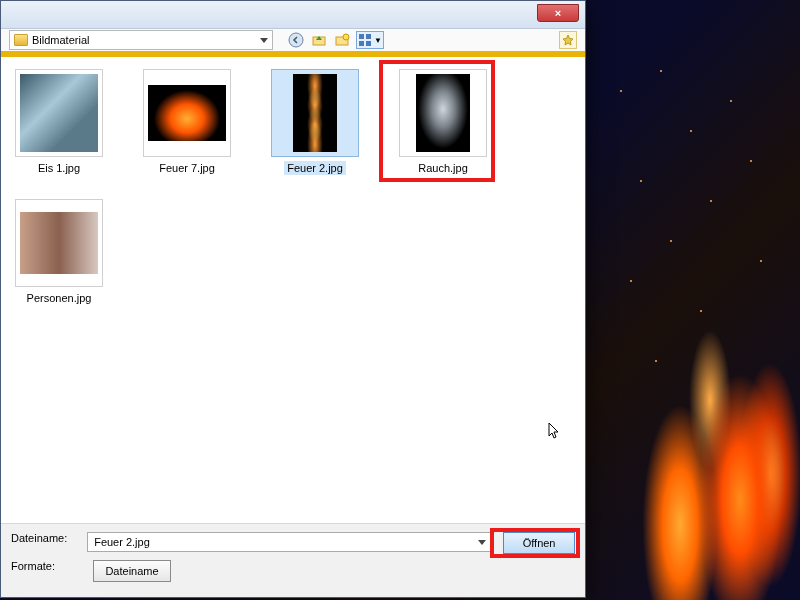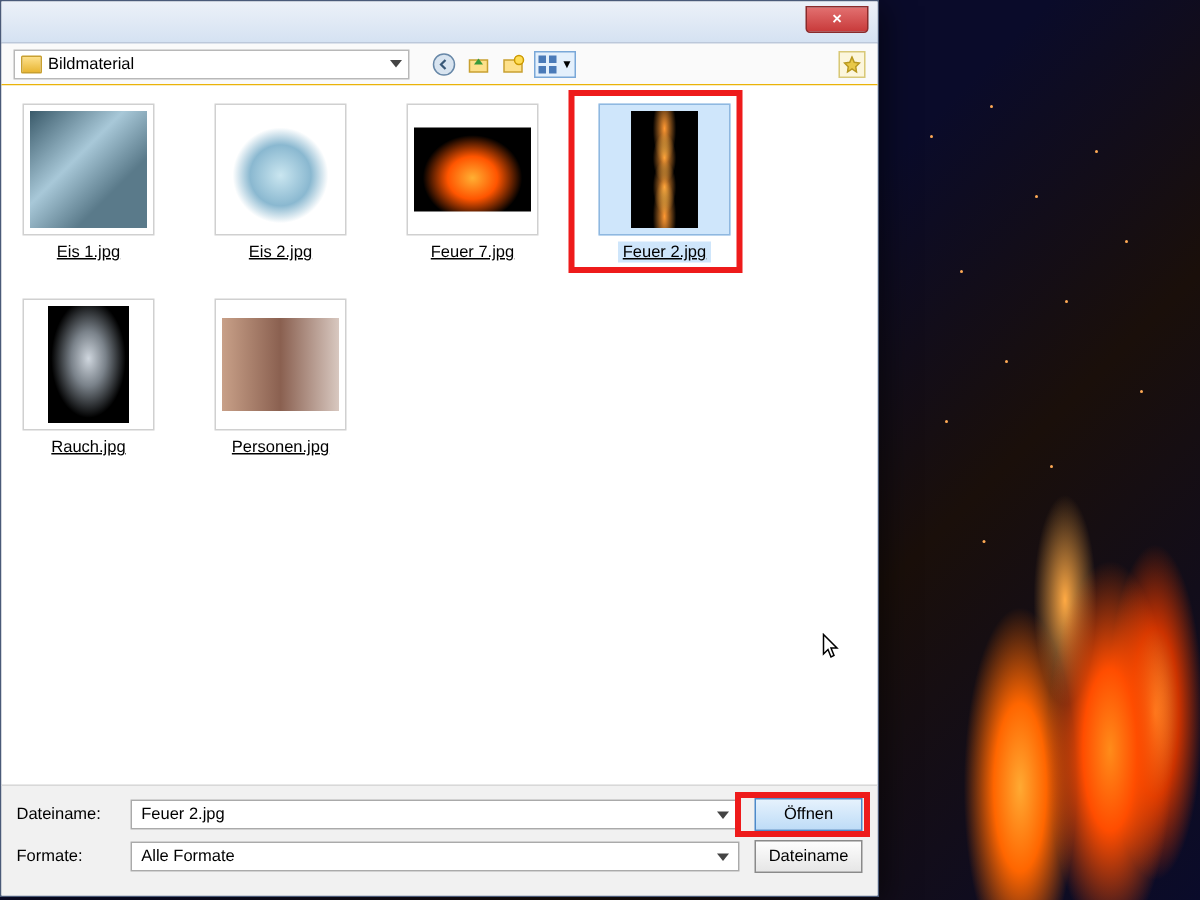--- a/index.html
+++ b/index.html
@@ -57,21 +57,21 @@
   line-height: 16px;
   font-weight: bold;
   cursor: pointer;
 }
 .toolbar {
   height: 28px;
   display: flex;
   align-items: center;
   padding: 0 8px;
   gap: 6px;
-  border-bottom: 1px solid #eab308;
+  border-bottom: 6px solid #eab308;
   background: #fafafa;
 }
 .folder-combo {
   display: flex; align-items: center;
   border: 1px solid #b8b8b8;
   height: 20px; width: 264px;
   padding: 0 4px;
   background: #fff;
 }
 .folder-icon {
@@ -94,21 +94,20 @@
   display: flex;
   flex-wrap: wrap;
   gap: 24px 28px;
 }
 .file-item {
   width: 100px;
   display: flex;
   flex-direction: column;
   align-items: center;
   cursor: pointer;
-  text-decoration: underline;
 }
 .thumb {
   width: 88px; height: 88px;
   border: 1px solid #d0d0d0;
   display: flex; align-items: center; justify-content: center;
   background: #fff;
   margin-bottom: 4px;
   position: relative;
 }
 .thumb-inner { width: 78px; height: 78px; background-size: cover; background-position: center; }
@@ -119,21 +118,21 @@
   position: absolute;
   border: 4px solid #ee1b1b;
   pointer-events: none;
 }
 .bottom {
   background: #f1f1f1;
   border-top: 1px solid #d8d8d8;
   padding: 8px 10px;
   height: 74px;
 }
-.row { display: flex; align-items: center; margin-bottom: 6px; gap: 10px; }
+.row { display: flex; margin-bottom: 6px; gap: 10px; }
 .row label { width: 72px; }
 .combo {
   flex: 0 0 406px;
   height: 20px;
   border: 1px solid #aaa;
   background: #fff;
   display: flex; align-items: center;
   padding: 0 6px;
   justify-content: space-between;
 }
@@ -239,26 +238,20 @@
   <div class="file-area">
     <div class="file-grid">
       <div class="file-item">
         <div class="thumb">
             <div class="thumb-inner t-eis1"></div>
           </div>
         <div class="fname">Eis 1.jpg</div>
       </div>
       <div class="file-item">
         <div class="thumb">
-            <div class="thumb-inner t-eis2"></div>
-          </div>
-        <div class="fname">Eis 2.jpg</div>
-      </div>
-      <div class="file-item">
-        <div class="thumb">
             <div class="thumb-inner t-feuer1"></div>
           </div>
         <div class="fname">Feuer 7.jpg</div>
       </div>
       <div class="file-item selected" style="position:relative">
         <div class="thumb">
             <div class="thumb-inner t-feuer2"></div>
           </div>
         <div class="fname">Feuer 2.jpg</div>
       </div>
@@ -281,24 +274,20 @@
     <div class="row">
       <label>Dateiname:</label>
       <div class="combo">
         <span>Feuer 2.jpg</span>
         <div class="dd-arrow"></div>
       </div>
       <button class="btn primary">Öffnen</button>
     </div>
     <div class="row">
       <label>Formate:</label>
-      <div class="combo">
-        <span>Alle Formate</span>
-        <div class="dd-arrow"></div>
-      </div>
       <button class="btn">Dateiname</button>
     </div>
   </div>
 
   <div class="highlight-red" style="left:378px;top:59px;width:116px;height:122px"></div>
   <div class="highlight-red" style="left:489px;top:527px;width:90px;height:30px"></div>
 </div>
 
 <svg class="cursor" viewBox="0 0 14 20">
   <path d="M1 1 L1 14 L4 11 L6 16 L8 15 L6 10 L10 10 Z" fill="#fff" stroke="#000" stroke-width="1"></path>

